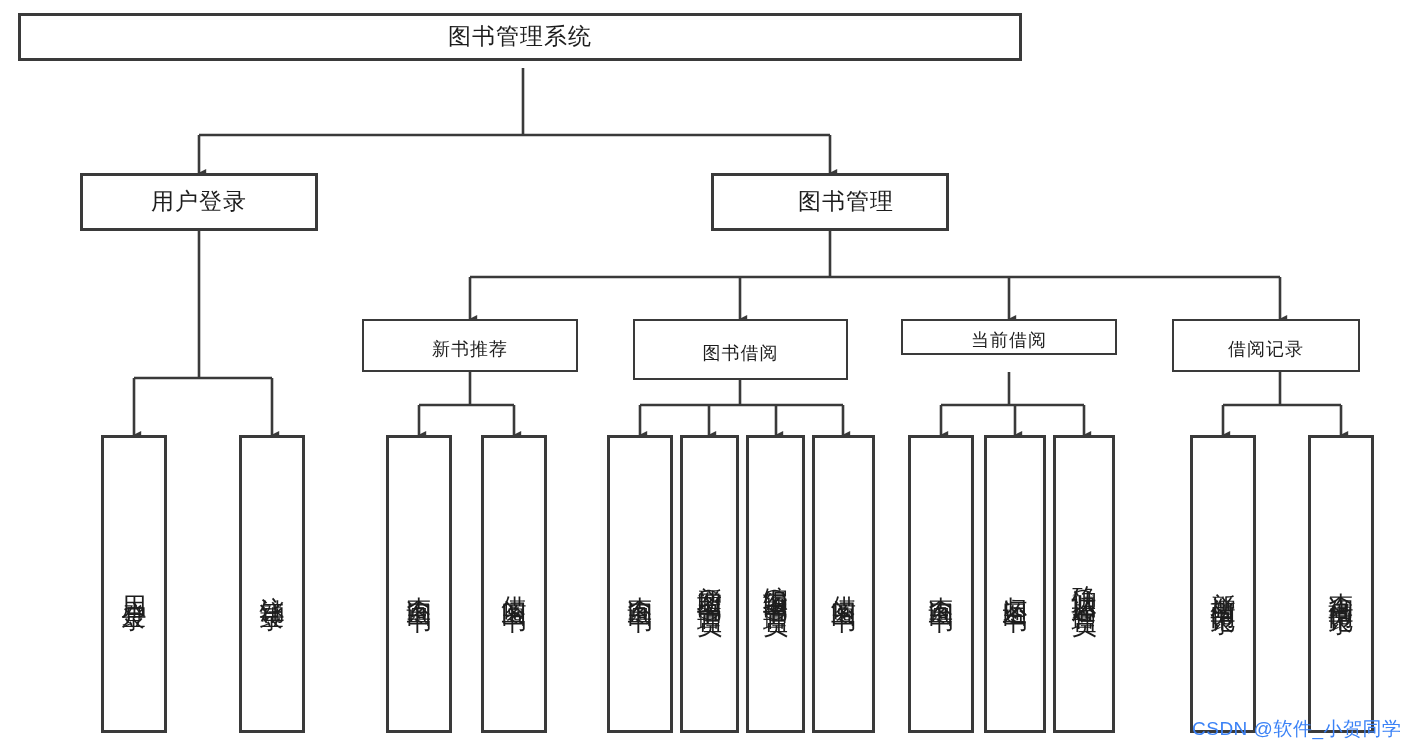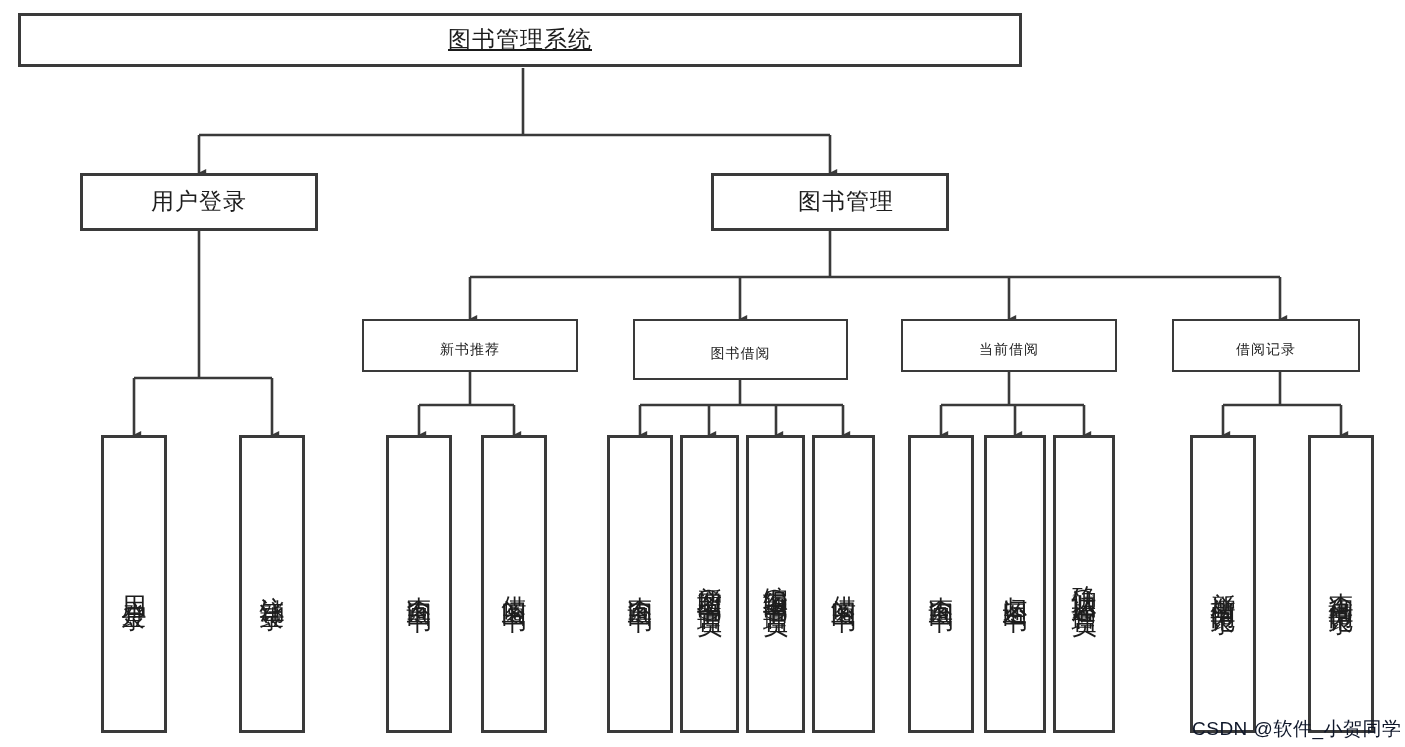--- a/index.html
+++ b/index.html
@@ -40,21 +40,21 @@
   .node.level3  { border-width: 2px; }
   .node.leaf    { border-width: 3px; }
 
   .node-label {
     font-size: 23px;
     line-height: 1.1;
     letter-spacing: 1px;
     white-space: nowrap;
     color: #1d1d1d;
   }
-  .node.level3 .node-label { font-size: 14px; margin-top: 8px; }
+  .node.level3 .node-label { font-size: 18px; margin-top: 8px; }
 
   .node.leaf .node-label {
     writing-mode: vertical-rl;
     text-orientation: upright;
     font-size: 25px;
     letter-spacing: 4px;
     line-height: 1;
     white-space: nowrap;
     max-height: 290px;
   }
@@ -109,41 +109,41 @@
         <line x1="941" y1="405" x2="941" y2="435" marker-end="url(#arrowhead)"></line>
         <line x1="1015" y1="405" x2="1015" y2="435" marker-end="url(#arrowhead)"></line>
         <line x1="1084" y1="405" x2="1084" y2="435" marker-end="url(#arrowhead)"></line>
         <line x1="1280" y1="372" x2="1280" y2="405"></line>
         <line x1="1223" y1="405" x2="1341" y2="405"></line>
         <line x1="1223" y1="405" x2="1223" y2="435" marker-end="url(#arrowhead)"></line>
         <line x1="1341" y1="405" x2="1341" y2="435" marker-end="url(#arrowhead)"></line>
       </g>
   </svg>
 
-  <div class="node root" id="node-root" style="left: 18px; top: 13px; width: 1004px; height: 54px; text-decoration: underline;">
+  <div class="node root" id="node-root" style="left: 18px; top: 13px; width: 1004px; height: 48px;">
     <span class="node-label">图书管理系统</span>
   </div>
 
   <div id="level2-layer">
       <div class="node level2" style="left: 80px; top: 173px; width: 238px; height: 58px;">
         <span class="node-label">用户登录</span>
       </div>
       <div class="node level2" style="left: 711px; top: 173px; width: 238px; height: 58px; padding-left: 32px;">
         <span class="node-label">图书管理</span>
       </div>
     </div>
 
   <div id="level3-layer">
       <div class="node level3" style="left: 362px; top: 319px; width: 216px; height: 53px;">
         <span class="node-label">新书推荐</span>
       </div>
       <div class="node level3" style="left: 633px; top: 319px; width: 215px; height: 61px;">
         <span class="node-label">图书借阅</span>
       </div>
-      <div class="node level3" style="left: 901px; top: 319px; width: 216px; height: 53px; justify-content: center;">
+      <div class="node level3" style="left: 901px; top: 319px; width: 216px; height: 36px; justify-content: center;">
         <span class="node-label">当前借阅</span>
       </div>
       <div class="node level3" style="left: 1172px; top: 319px; width: 188px; height: 53px;">
         <span class="node-label">借阅记录</span>
       </div>
     </div>
 
   <div id="leaf-layer">
       <div class="node leaf" style="left: 101px; top: 435px; width: 66px; height: 298px;">
         <span class="node-label">用户登录</span>
@@ -179,15 +179,15 @@
         <span class="node-label">确认归还（管理员）</span>
       </div>
       <div class="node leaf" style="left: 1190px; top: 435px; width: 66px; height: 298px;">
         <span class="node-label">新增借阅记录</span>
       </div>
       <div class="node leaf" style="left: 1308px; top: 435px; width: 66px; height: 298px;">
         <span class="node-label">查询借阅记录</span>
       </div>
     </div>
 
-  <div class="watermark" id="watermark-el" style="left: 1192px; top: 716px; color: #0f172a;">CSDN @软件_小贺同学</div>
+  <div class="watermark" id="watermark-el" style="left: 1192px; top: 716px; color: #3b82f6;">CSDN @软件_小贺同学</div>
 
 </div>
 
 </body></html>

